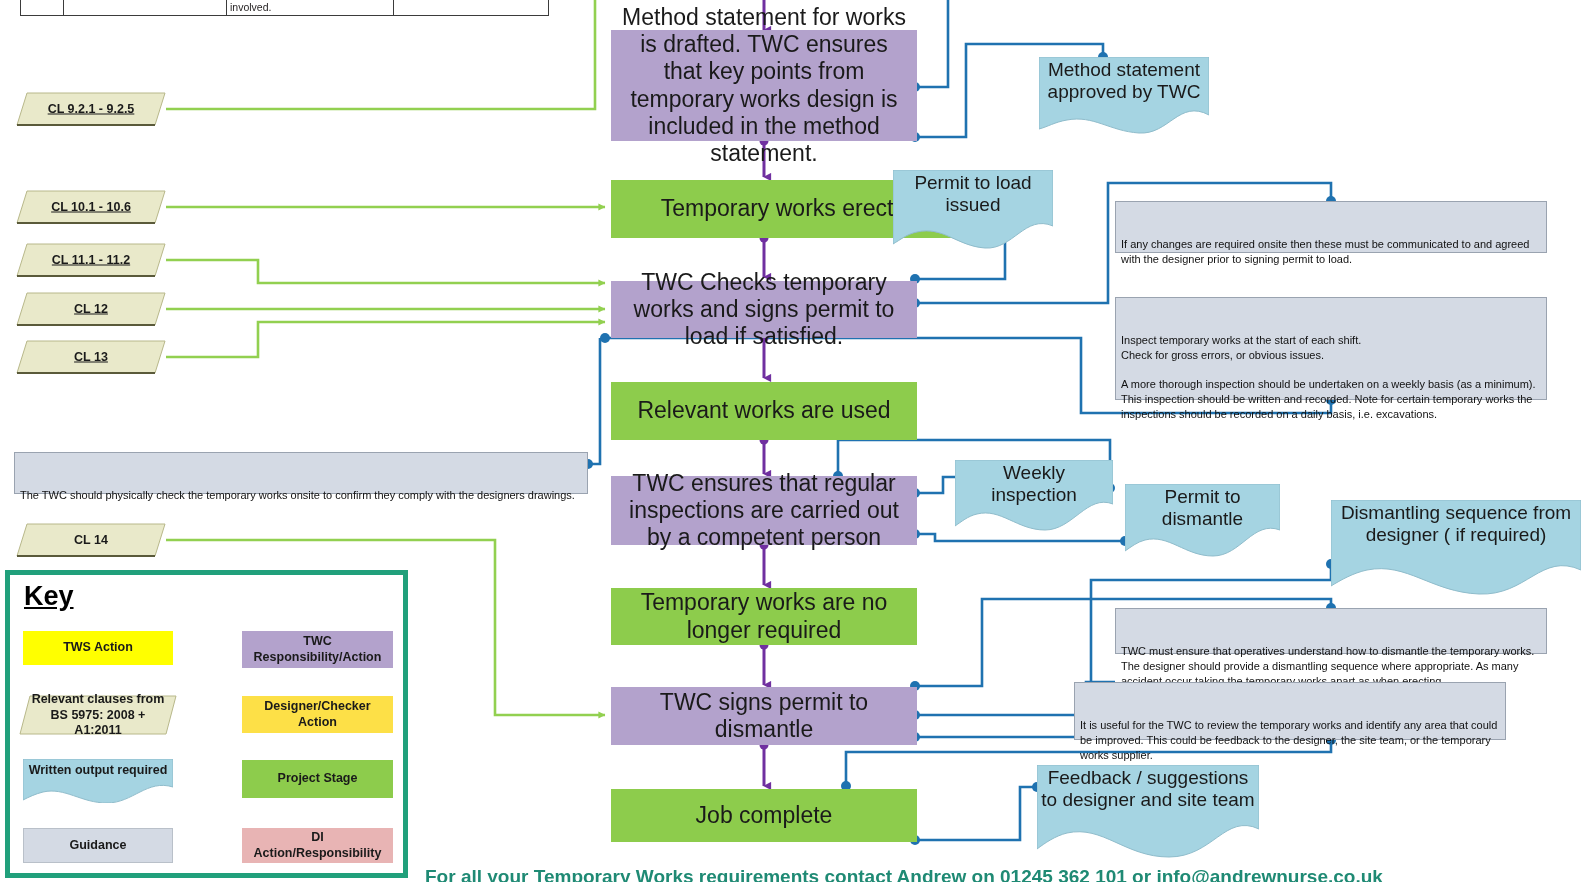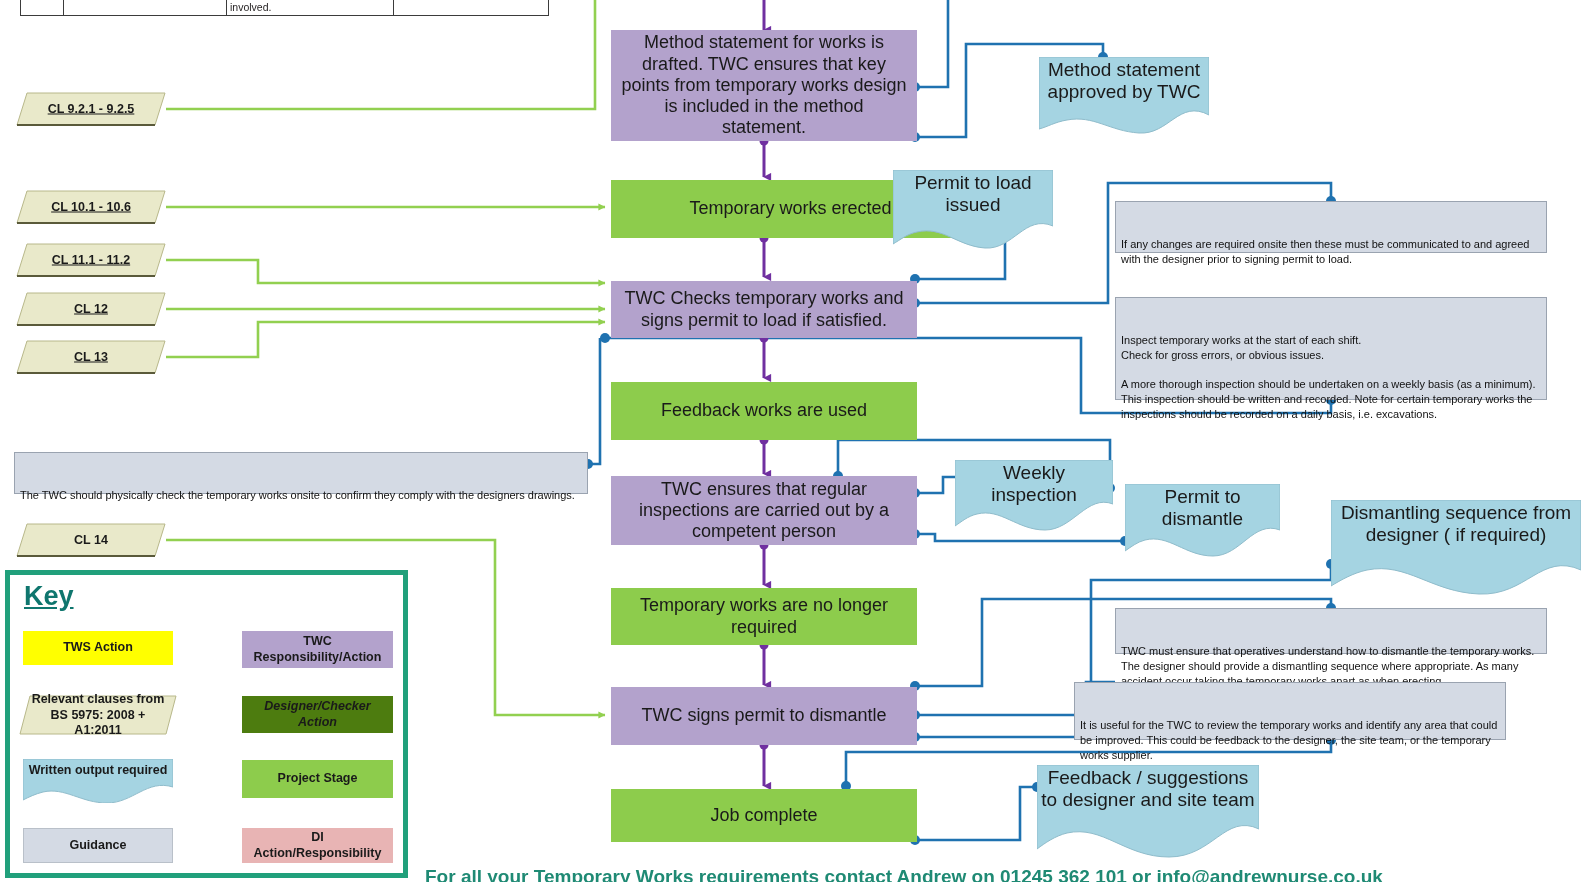--- a/index.html
+++ b/index.html
@@ -29,21 +29,21 @@
     pointer-events: none;
   }
 
   
   .node {
     display: flex;
     align-items: center;
     justify-content: center;
     text-align: center;
     color: #1a1a1a;
-    font-size: 18px;
+    font-size: 23px;
     line-height: 1.18;
     padding: 2px 10px;
   }
   .node.twc  { background: #b3a2cc; }
   .node.stage{ background: #8dcc4c; }
 
   
   .wavebox {
     position: absolute;
   }
@@ -93,40 +93,40 @@
   .clbox.nounderline .cltext { text-decoration: none; }
 
   
   #key-panel {
     border: 5px solid #21a07b;
     background: #ffffff;
   }
   #key-title {
     font-size: 27px;
     font-weight: bold;
-    color: #0f766e;
+    color: #000000;
     text-decoration: underline;
     padding: 6px 16px 0 14px;
   }
   .key-swatch {
     position: absolute;
     display: flex;
     align-items: center;
     justify-content: center;
     text-align: center;
     font-size: 12.5px;
     font-weight: bold;
     color: #1a1a1a;
     line-height: 1.25;
     padding: 0 4px;
     box-sizing: border-box;
   }
   .kw-yellow { background: #ffff00; }
   .kw-purple { background: #b3a2cc; }
-  .kw-orange { background: #4d7c0f; font-style: italic; }
+  .kw-orange { background: #fde047; }
   .kw-green  { background: #8dcc4c; }
   .kw-grey   { background: #d4dae4; border: 1px solid #b9c0c9; }
   .kw-pink   { background: #e8b4b4; }
 
   .key-para { position: absolute; }
   .key-para .kptext {
     position: absolute; left:0; right:0; top:50%;
     transform: translateY(-50%);
     text-align: center; font-size: 12.5px; font-weight: bold;
     color:#1a1a1a; z-index:2; line-height:1.25; padding:0 8px;
@@ -340,21 +340,21 @@
 
   <div class="abs node stage" style="left:611px; top:180px; width:364px; height:58px;align-items:center;">
     <span>Temporary works erected.</span>
   </div>
 
   <div class="abs node twc" style="left:611px; top:281px; width:306px; height:57px;">
     <span>TWC Checks temporary works and signs permit to load if satisfied.</span>
   </div>
 
   <div class="abs node stage" style="left:611px; top:382px; width:306px; height:58px;">
-    <span>Feedback works are used</span>
+    <span>Relevant works are used</span>
   </div>
 
   <div class="abs node twc" style="left:611px; top:476px; width:306px; height:69px;align-items:center;">
     <span>TWC ensures that regular inspections are carried out by a competent person</span>
   </div>
 
   <div class="abs node stage" style="left:611px; top:588px; width:306px; height:57px;">
     <span>Temporary works are no longer required</span>
   </div>
 

